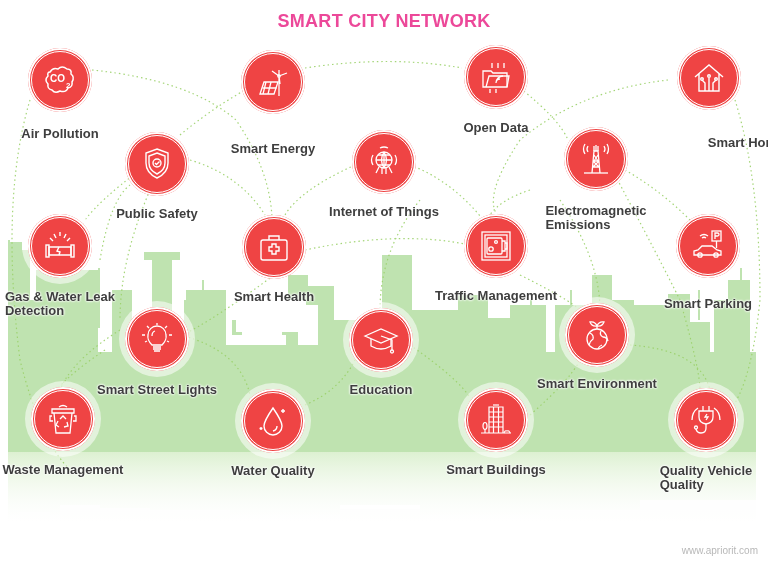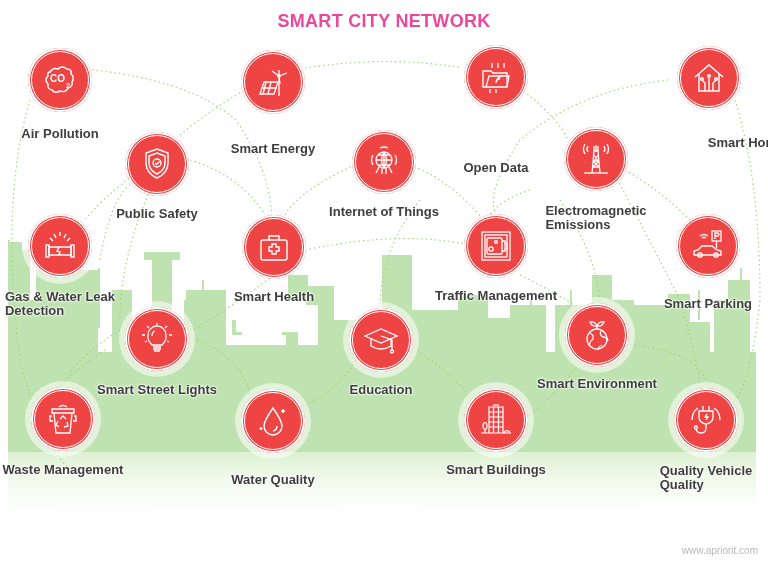--- a/index.html
+++ b/index.html
@@ -145,21 +145,21 @@
 
   <div class="node" style="left:496px;top:77px;">
     <div class="circle">
       <svg viewBox="0 0 36 36" fill="none" stroke="#fff" stroke-width="1.3">
         <path d="M5 12 h8 l2 2 h14 v14 h-24z"></path>
         <path d="M8 28 l3 -11 h20 l-2 11"></path>
         <path d="M18 24 a4 4 0 0 1 4 -4 M18 24 a7 7 0 0 1 7 -7"></path>
         <path d="M14 4 v5 M20 4 v5 M26 4 v5 M12 30 v4 M18 30 v4"></path>
       </svg>
     </div>
-    <div class="label" style="top:44px;left:0;margin-top:40px;">Open Data</div>
+    <div class="label" style="top:44px;left:0;">Open Data</div>
   </div>
 
   <div class="node" style="left:709px;top:78px;">
     <div class="circle">
       <svg viewBox="0 0 36 36" fill="none" stroke="#fff" stroke-width="1.4">
         <path d="M4 17 l14 -12 l14 12 M8 14 v17 h20 v-17"></path>
         <path d="M14 31 v-8 l-3 -3 M18 31 v-13 M22 31 v-8 l3 -3"></path>
         <circle cx="11" cy="19" r="1.3"></circle>
           <circle cx="18" cy="16" r="1.3"></circle>
           <circle cx="25" cy="19" r="1.3"></circle>
@@ -319,21 +319,21 @@
 
   <div class="node" style="left:273px;top:421px;">
     <div class="halo" style="left:-38px;top:-38px;width:76px;height:76px;"></div>
     <div class="circle">
       <svg viewBox="0 0 36 36" fill="none" stroke="#fff" stroke-width="1.4">
         <path d="M18 5 q-9 13 -9 18 a9 9 0 0 0 18 0 q0 -5 -9 -18z"></path>
         <path d="M22 23 q0 4 -4 5"></path>
         <path d="M28 6 v4 M26 8 h4 M6 24 v3 M4.5 25.5 h3"></path>
       </svg>
     </div>
-    <div class="label" style="top:43px;left:0;margin-top:9px;">Water Quality</div>
+    <div class="label" style="top:43px;left:0;">Water Quality</div>
   </div>
 
   <div class="node" style="left:496px;top:420px;">
     <div class="halo" style="left:-38px;top:-38px;width:76px;height:76px;"></div>
     <div class="circle">
       <svg viewBox="0 0 36 36" fill="none" stroke="#fff" stroke-width="1.2">
         <path d="M11 31 v-26 h14 v26"></path>
         <path d="M15 3 h6"></path>
         <path d="M11 10 h14 M11 15 h14 M11 20 h14 M11 25 h14 M15.5 5 v26 M20.5 5 v26"></path>
         <ellipse cx="7" cy="24" rx="2" ry="3.5"></ellipse>

